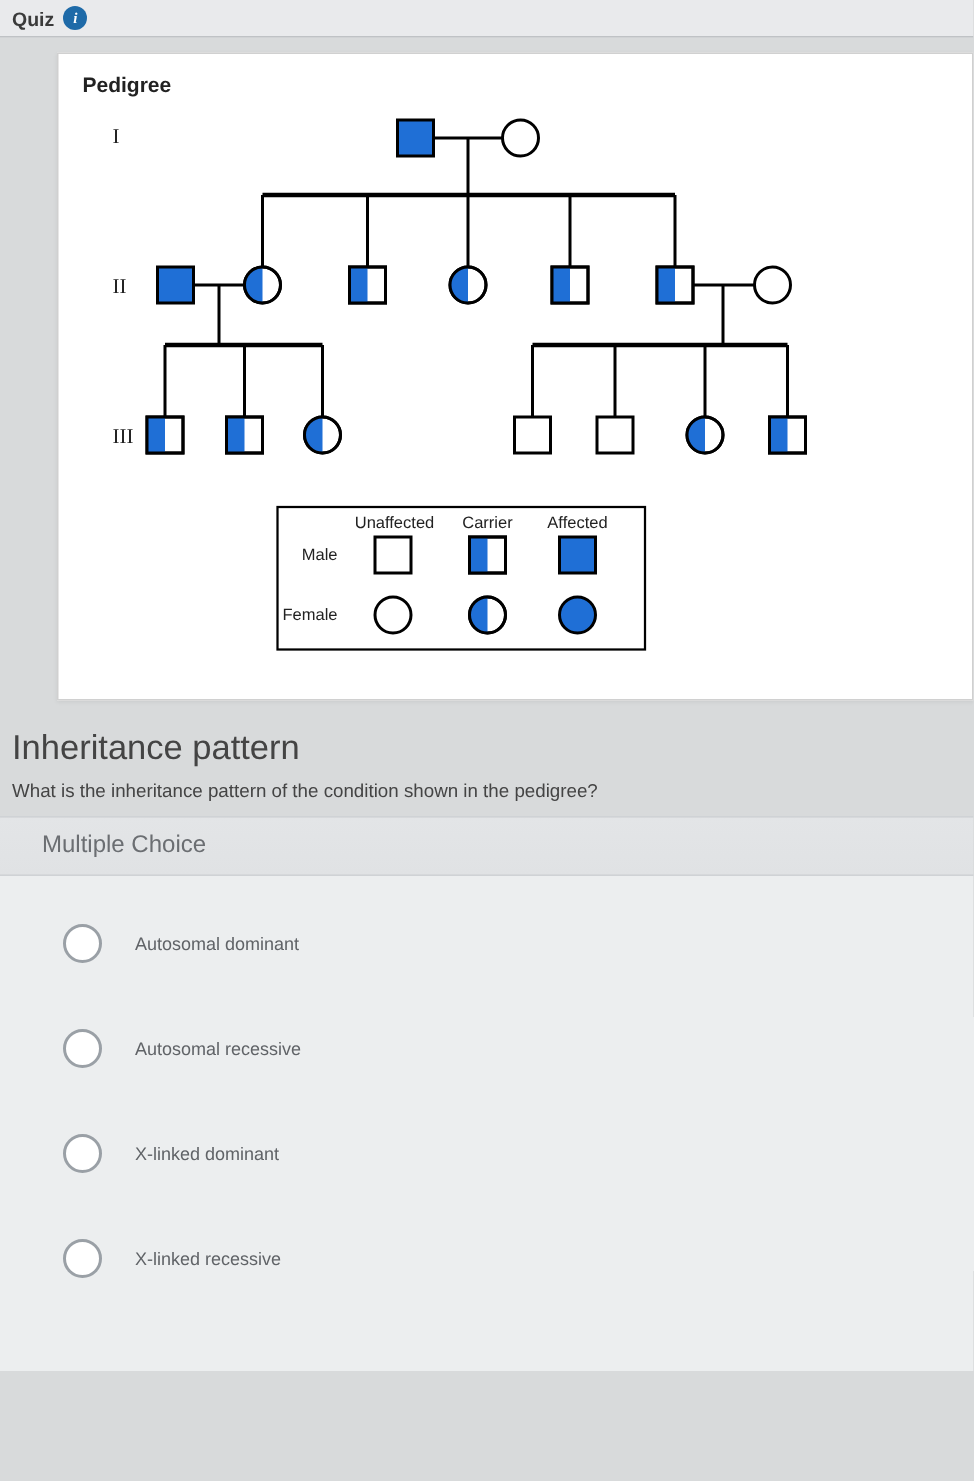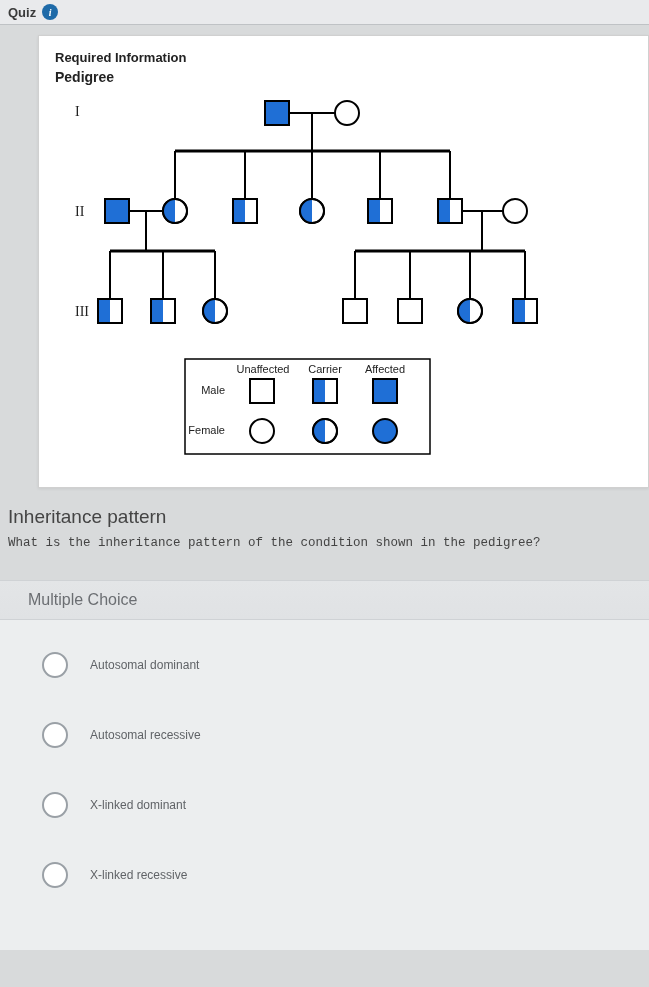--- a/index.html
+++ b/index.html
@@ -41,29 +41,28 @@
     border: 1px solid #d0d0d0;
     padding: 12px 16px 16px 16px;
     box-shadow: 0 1px 3px rgba(0,0,0,.07);
   }
   .card h4 { margin: 2px 0 4px; font-size: 13px; font-weight: bold; color:#222; }
   .card h3 { margin: 0 0 6px; font-size: 14px; font-weight: bold; color:#222; }
   .card p  { margin: 0 0 14px; font-size: 12.5px; color:#333; }
   .ped-svg { display:block; width: 520px; }
   .section-title {
     margin: 18px 8px 8px 8px;
-    font-size: 19px;
+    font-size: 23px;
     font-weight: normal;
     color: #444;
   }
   .question-text {
-    margin: 0 8px 30px 8px;
+    margin: 0 8px 10px 8px;
     font-size: 12.5px;
     color: #444;
-    font-family: Liberation Mono, monospace;
   }
   .mc-row {
     background: linear-gradient(#e3e5e7,#e0e2e4);
     border-top: 1px solid #cfd2d5;
     border-bottom: 1px solid #cfd2d5;
     padding: 10px 28px;
     font-size: 16px;
     color: #6b6e72;
   }
   .choices { background: #eceeef; padding: 10px 0 40px 0; }
@@ -86,21 +85,20 @@
 </style>
 </head>
 <body>
 
 <div class="top-bar">
   <span>Quiz</span>
   <span class="info-circle">i</span>
 </div>
 
 <div class="card">
-  <h4>Required Information</h4>
   <h3>Pedigree</h3>
 
   <svg class="ped-svg" viewBox="0 0 520 380">
     <defs>
 
       <clipPath id="rhalf-sq">
           <rect x="0" y="0" width="12" height="24"></rect>
         </clipPath>
       <clipPath id="rhalf-ci">
           <rect x="0" y="0" width="12" height="24"></rect>

